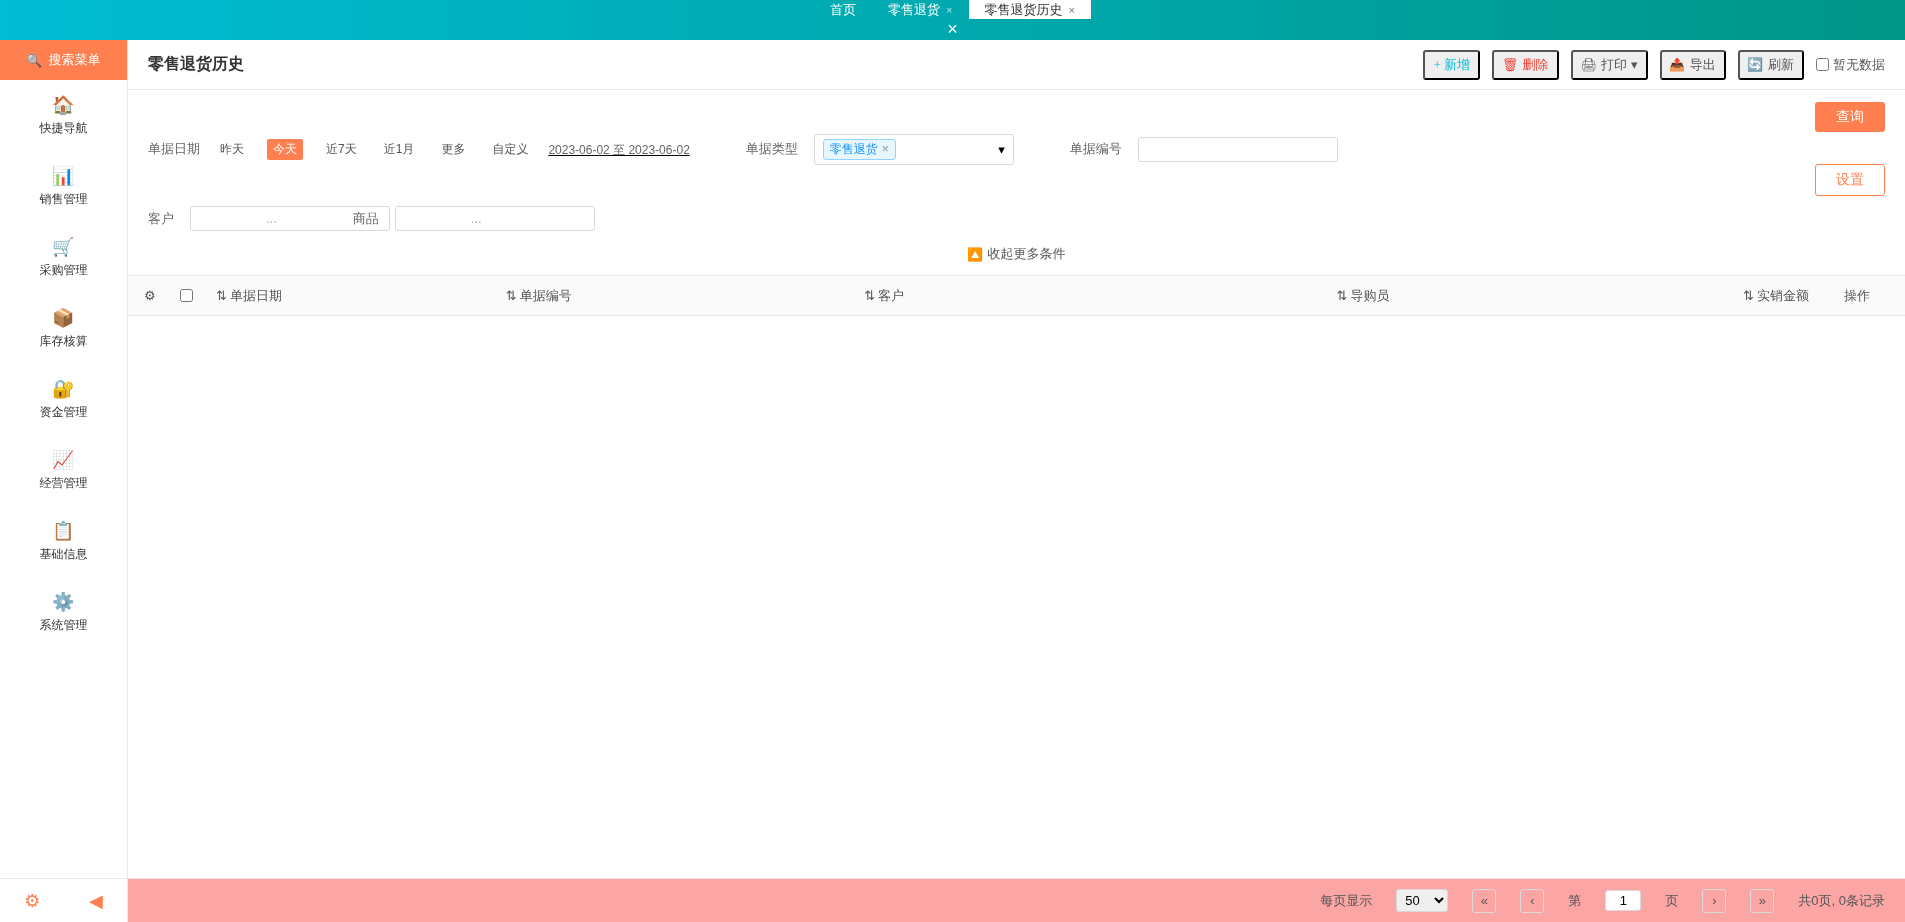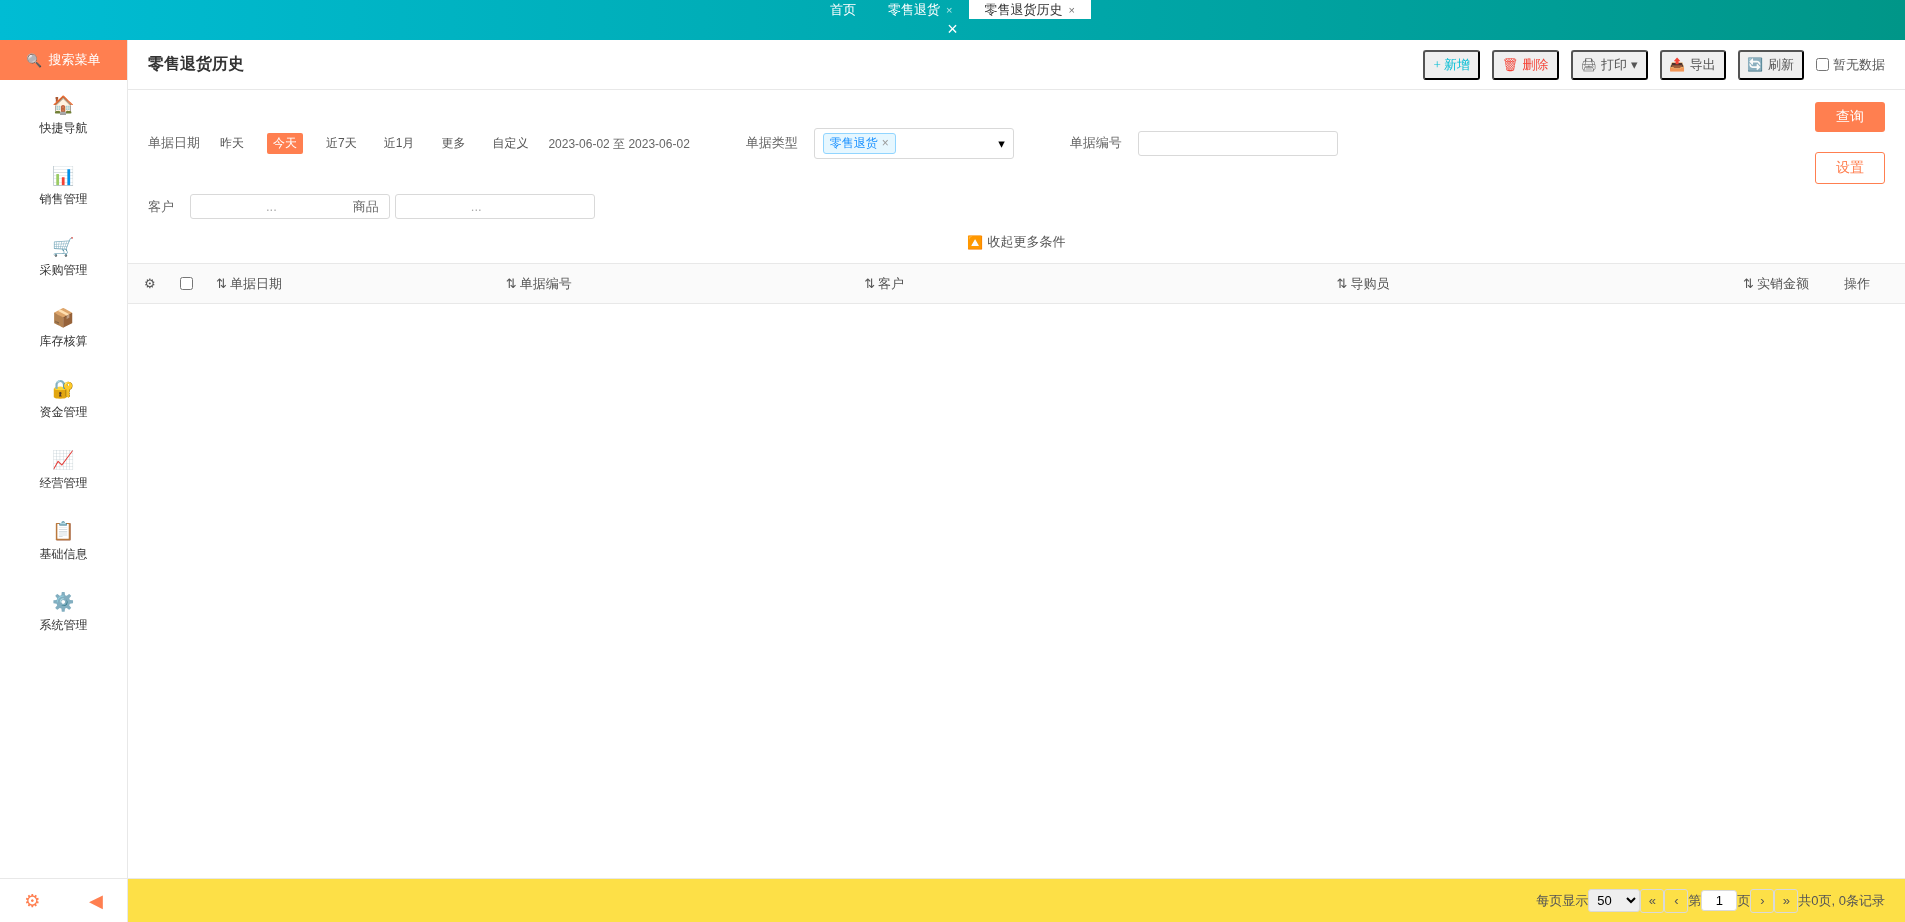--- a/index.html
+++ b/index.html
@@ -254,21 +254,21 @@
       padding: 6px 20px;
       border-radius: 3px;
       font-size: 14px;
       cursor: pointer;
       margin-top: 12px;
       display: block;
     }
     .btn-group {
       display: flex;
       flex-direction: column;
-      gap: 8px;
+      gap: 20px;
       margin-left: auto;
     }
 
     
     .table-area {
       flex: 1;
       background: #fff;
       overflow: auto;
       margin: 0;
     }
@@ -312,27 +312,27 @@
       margin-bottom: 12px;
     }
     .empty-text {
       font-size: 14px;
       color: #999;
     }
 
     
     .pagination {
       height: 44px;
-      background: #fde047;
+      background: #fca5a5;
       border-top: 1px solid #e8e8e8;
       display: flex;
       align-items: center;
       justify-content: flex-end;
       padding: 0 20px;
-      gap: 0;
+      gap: 24px;
       font-size: 13px;
       color: #555;
       flex-shrink: 0;
     }
     .pagination select {
       border: 1px solid #d9d9d9;
       border-radius: 3px;
       padding: 2px 4px;
       font-size: 13px;
     }
@@ -456,21 +456,21 @@
 
         <span class="filter-label">单据日期</span>
         <div class="date-btns">
           <span class="date-btn">昨天</span>
           <span class="date-btn active">今天</span>
           <span class="date-btn">近7天</span>
           <span class="date-btn">近1月</span>
           <span class="date-btn">更多</span>
           <span class="date-btn">自定义</span>
         </div>
-        <div style="display:flex;flex-direction:column;">
+        <div style="display:flex;flex-direction:column;text-decoration:underline;">
           <div class="date-range">2023-06-02 至 2023-06-02</div>
         </div>
 
         <span class="filter-label" style="margin-left:40px;">单据类型</span>
         <div class="filter-select">
           <div class="filter-tag">
             <span>零售退货</span>
             <span class="remove">×</span>
           </div>
           <span style="flex:1;"></span>

